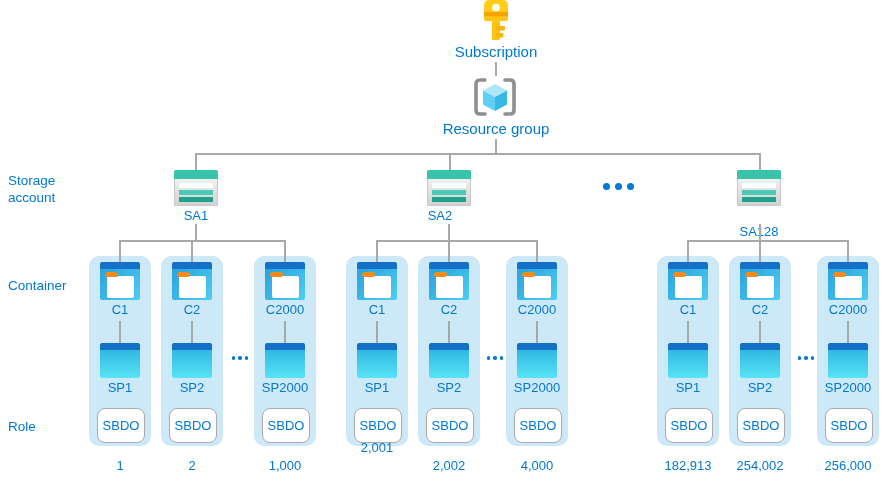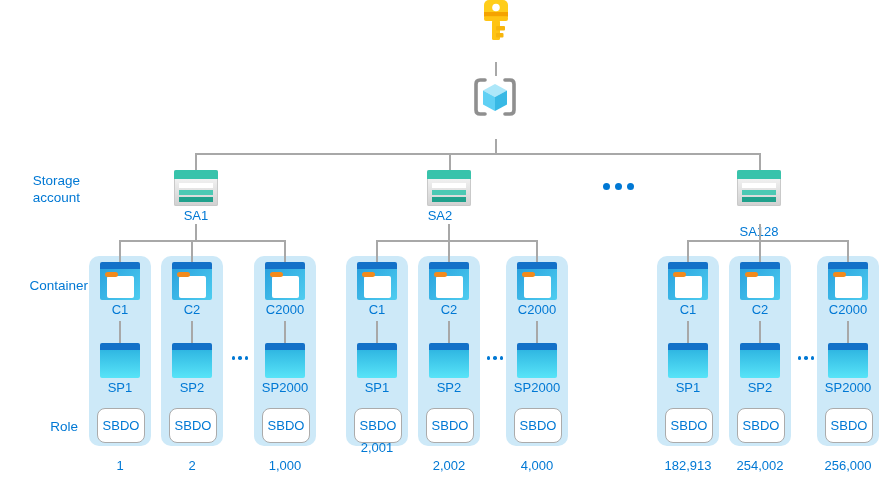--- a/index.html
+++ b/index.html
@@ -1,18 +1,18 @@
 <!DOCTYPE html>
 <html><head>
 <meta charset="utf-8">
 <style>
   html,body{margin:0;padding:0;background:#fff;}
   .canvas{position:relative;width:883px;height:495px;background:#fff;overflow:hidden;
           font-family:"Liberation Sans", sans-serif;}
-  .lbl{position:absolute;color:#0078d4;font-size:13.5px;line-height:1.25;text-align:right;}
+  .lbl{position:absolute;color:#0078d4;font-size:13.5px;line-height:1.25;}
   .center{text-align:center;}
   .node-lbl{font-size:13px;}
   .vline{position:absolute;width:1.5px;background:#a8a8a8;}
   .hline{position:absolute;height:1.5px;background:#a8a8a8;}
   .panel{position:absolute;top:256px;width:62px;height:190px;background:#cde9f8;border-radius:10px;}
 
   
   .sa-icon{position:absolute;width:44px;height:36px;background:linear-gradient(180deg,#fbfbfb,#d0d0d0);
            border-radius:2px;box-shadow:inset 0 0 0 1px #c9c9c9;z-index:3;}
   .sa-top{position:absolute;top:0;left:0;right:0;height:9px;background:#38c3ab;border-radius:2px 2px 0 0;}
@@ -53,30 +53,32 @@
 
   <svg class="icon-svg" style="left:479px;top:0px" width="34" height="41" viewBox="0 0 34 41">
     <rect x="5" y="0" width="24" height="21" rx="5" fill="#ffcd1a"></rect>
     <rect x="5" y="12" width="24" height="4.5" fill="#f5a300"></rect>
     <rect x="5" y="16.5" width="24" height="4.5" rx="2" fill="#ffc413"></rect>
     <circle cx="17" cy="7.5" r="3.8" fill="#ffffff"></circle>
     <rect x="13" y="20" width="8" height="20" rx="1.5" fill="#ffc413"></rect>
     <rect x="17" y="26" width="9" height="4.5" rx="1" fill="#f7b50c"></rect>
     <rect x="17" y="33" width="7.5" height="4.5" rx="1" fill="#f7b50c"></rect>
   </svg>
+  <div class="lbl center" style="left:436px;top:43px;width:120px;font-size:15px">Subscription</div>
 
   <div class="vline conn" style="left:495px;top:62px;height:14px"></div>
 
   <svg class="icon-svg" style="left:472px;top:77px" width="46" height="40" viewBox="0 0 46 40">
     <path d="M13 3 H8 Q4 3 4 7 V33 Q4 37 8 37 H13" fill="none" stroke="#8f8f8f" stroke-width="3.6" stroke-linecap="round"></path>
     <path d="M33 3 H38 Q42 3 42 7 V33 Q42 37 38 37 H33" fill="none" stroke="#8f8f8f" stroke-width="3.6" stroke-linecap="round"></path>
     <polygon points="23,7 35,13.5 23,20 11,13.5" fill="#ade7f9"></polygon>
     <polygon points="11,13.5 23,20 23,34 11,27.5" fill="#5fd0f4"></polygon>
     <polygon points="35,13.5 23,20 23,34 35,27.5" fill="#38b9e5"></polygon>
   </svg>
+  <div class="lbl center" style="left:426px;top:120px;width:140px;font-size:15px">Resource group</div>
 
   <div class="vline conn" style="left:495px;top:139px;height:14px"></div>
   <div class="hline conn" style="left:195px;top:153px;width:565px"></div>
   <div class="vline conn" style="left:195px;top:153px;height:17px"></div>
   <div class="vline conn" style="left:449px;top:153px;height:17px"></div>
   <div class="vline conn" style="left:759px;top:153px;height:17px"></div>
 
   <div class="lbl" style="left:8px;top:173px;width:72px">Storage account</div>
   <div class="lbl" style="left:8px;top:278px;width:80px">Container</div>
   <div class="lbl" style="left:8px;top:419px;width:70px">Role</div>

